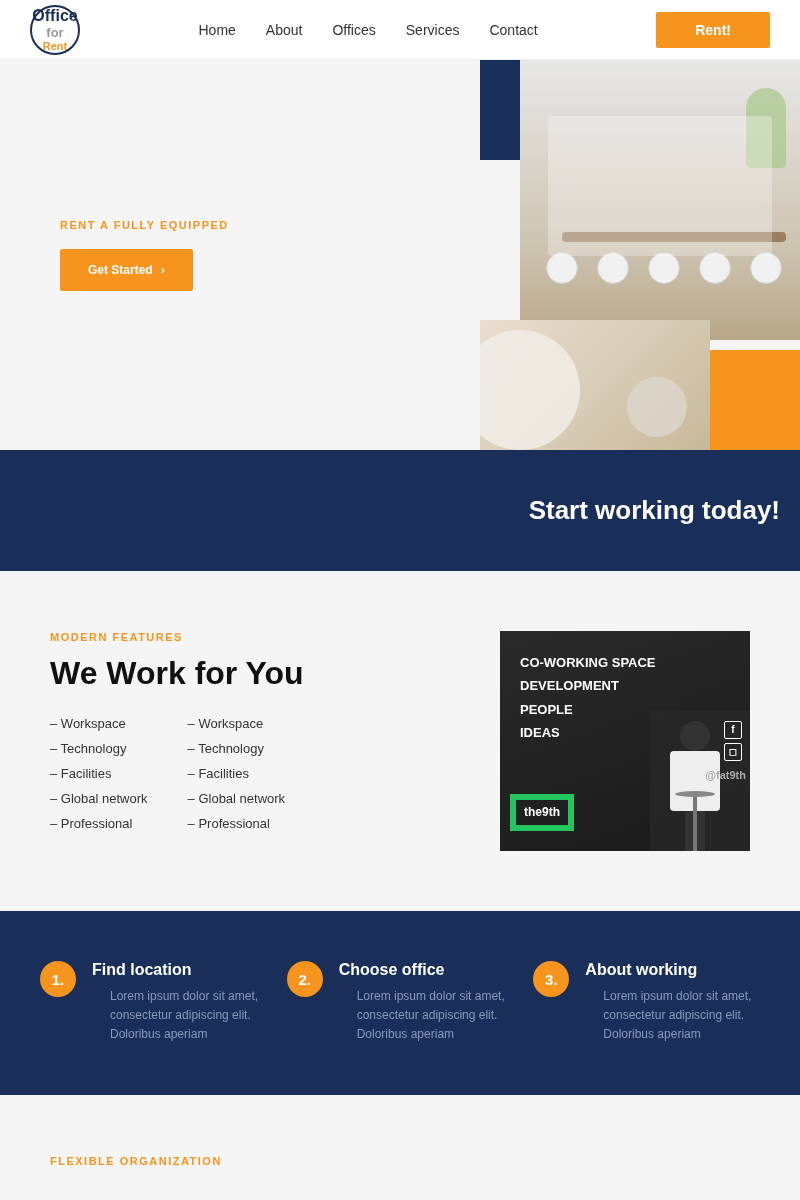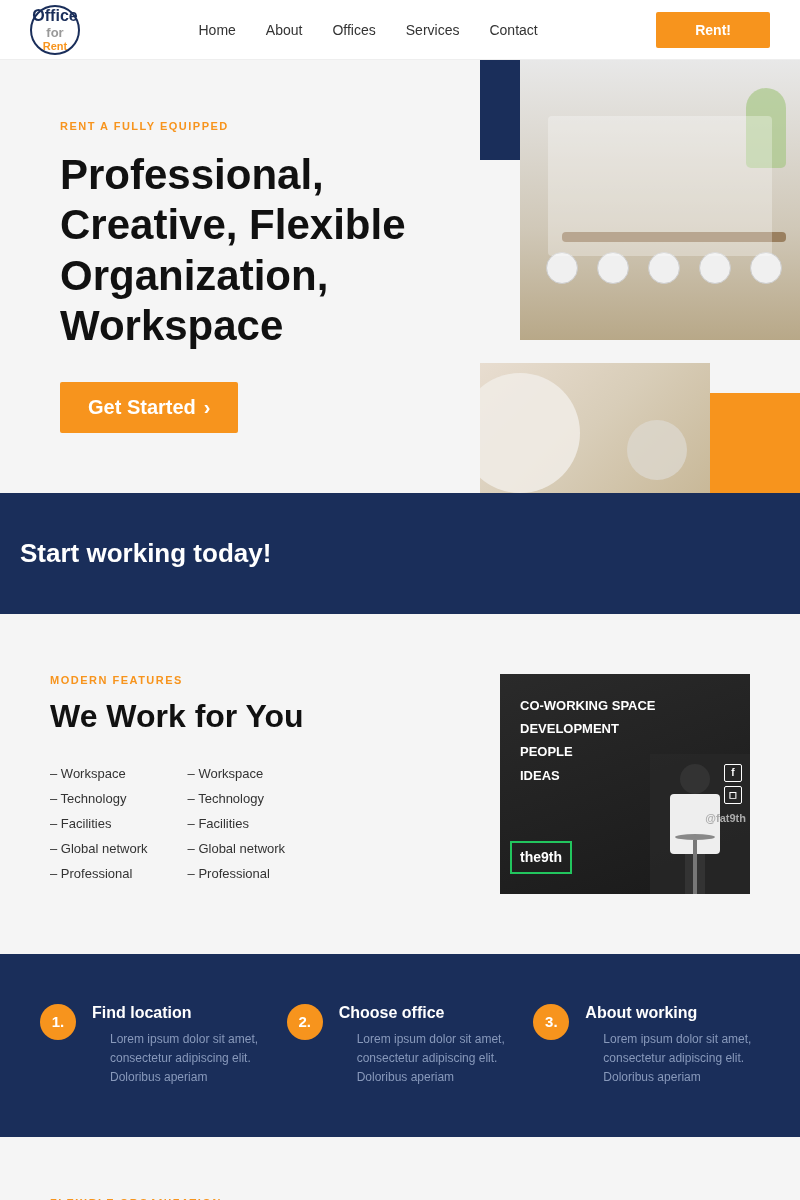--- a/index.html
+++ b/index.html
@@ -81,21 +81,21 @@
       font-weight: 900;
       color: #111;
       line-height: 1.2;
       margin-bottom: 30px;
     }
     .get-started-btn {
       background: #f7941d;
       color: #fff;
       border: none;
       padding: 14px 28px;
-      font-size: 20px;
+      font-size: 12px;
       font-weight: bold;
       cursor: pointer;
       border-radius: 2px;
       display: inline-flex;
       align-items: center;
       gap: 8px;
       width: fit-content;
     }
 
     
@@ -155,21 +155,21 @@
       right: 0;
       width: 90px;
       height: 100px;
       background: #f7941d;
     }
 
     
     .banner {
       background: #1a2e5a;
       color: #fff;
-      text-align: left;
+      text-align: right;
       padding: 45px 20px;
       font-size: 26px;
       font-weight: bold;
     }
 
     
     .features {
       background: #f5f5f5;
       padding: 60px 50px;
       display: flex;
@@ -184,21 +184,21 @@
       font-size: 11px;
       font-weight: bold;
       letter-spacing: 1.5px;
       text-transform: uppercase;
       margin-bottom: 12px;
     }
     .features-title {
       font-size: 32px;
       font-weight: 900;
       color: #111;
-      margin-bottom: 31px;
+      margin-bottom: 24px;
     }
     .features-lists {
       display: flex;
       gap: 40px;
     }
     .features-list {
       list-style: none;
       display: flex;
       flex-direction: column;
       gap: 10px;
@@ -309,26 +309,20 @@
     <li><a href="#">Offices</a></li>
     <li><a href="#">Services</a></li>
     <li><a href="#">Contact</a></li>
   </ul>
   <button class="nav-rent-btn">Rent!</button>
 </nav>
 
 <section class="hero">
   <div class="hero-left">
     <div class="hero-eyebrow">RENT A FULLY EQUIPPED</div>
-    <h1 class="hero-title">
-      <span>Professional,</span><br>
-      <span>Creative, Flexible</span><br>
-      <span>Organization,</span><br>
-      <span>Workspace</span>
-    </h1>
     <button class="get-started-btn">
       <span>Get Started</span>
       <span>›</span>
     </button>
   </div>
   <div class="hero-right">
     <div class="hero-dark-square"></div>
     <div class="hero-main-img">
       <div class="office-sim">
 
@@ -403,21 +397,21 @@
       <div style="position:relative;z-index:3;color:#fff;font-weight:900;font-size:13px;line-height:1.8;text-align:left;">
         CO-WORKING SPACE<br>DEVELOPMENT<br>PEOPLE<br>IDEAS
       </div>
 
       <div style="position:absolute;right:8px;top:50%;transform:translateY(-50%);z-index:3;display:flex;flex-direction:column;gap:4px;">
         <div style="width:18px;height:18px;border:1px solid #fff;border-radius:2px;display:flex;align-items:center;justify-content:center;color:#fff;font-size:10px;font-weight:bold;">f</div>
         <div style="width:18px;height:18px;border:1px solid #fff;border-radius:2px;display:flex;align-items:center;justify-content:center;color:#fff;font-size:10px;">◻</div>
       </div>
       <div style="position:absolute;right:4px;top:62%;z-index:3;color:#aaa;font-size:11px;">@fat9th</div>
 
-      <div style="position:absolute;bottom:20px;left:10px;z-index:3;border:2px solid #22c55e;padding:3px 8px;color:#fff;font-size:14px;font-weight:bold;">the9th</div>
+      <div style="position:absolute;bottom:20px;left:10px;z-index:3;border:6px solid #22c55e;padding:3px 8px;color:#fff;font-size:12px;font-weight:bold;">the9th</div>
     </div>
   </div>
 </section>
 
 <section class="steps">
   <div class="step">
     <div class="step-num">1.</div>
     <div class="step-content">
       <h3>Find location</h3>
       <p>Lorem ipsum dolor sit amet, consectetur adipiscing elit. Doloribus aperiam</p>

